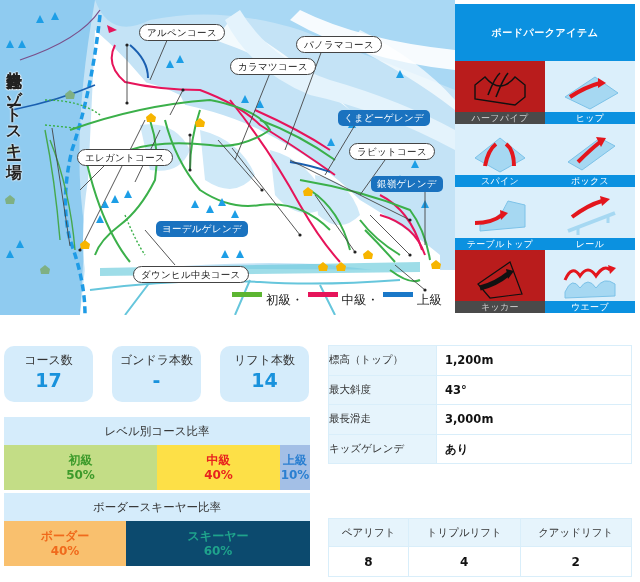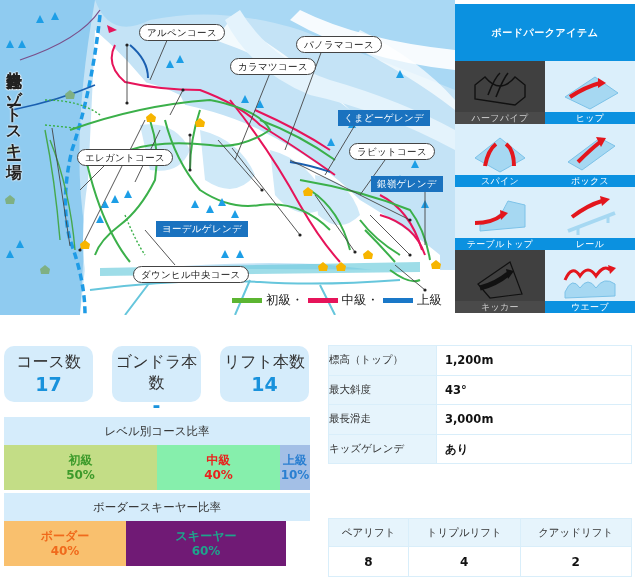--- a/index.html
+++ b/index.html
@@ -8,53 +8,53 @@
 
     
     .map { position: absolute; left: 0; top: 0; width: 455px; height: 315px; background: #c9e6f7; overflow: hidden; }
     .map svg.terrain { position: absolute; left: 0; top: 0; }
 
     .course-label {
       position: absolute; background: #fff; border: 1.5px solid #444; border-radius: 11px;
       font-size: 9.5px; color: #222; padding: 1px 7px; white-space: nowrap; line-height: 13px; letter-spacing: 0.3px;
     }
     .area-label {
-      position: absolute; background: #1a72bf; color: #fff; border-radius: 0;
+      position: absolute; background: #1a72bf; color: #fff; border-radius: 5px;
       font-size: 9.5px; padding: 1px 6px; white-space: nowrap; line-height: 14px; letter-spacing: 0.3px;
     }
     .resort-name {
       position: absolute; left: 2px; top: 60px; width: 22px; font-size: 16px; font-weight: bold;
       color: #222; line-height: 19px; text-align: center; writing-mode: vertical-rl;
       text-shadow: 0 0 2px #fff, 0 0 2px #fff;
     }
     .legend { position: absolute; left: 232px; top: 292px; display: flex; align-items: center; gap: 4px; font-size: 12.5px; color: #222; }
     .legend .swatch { display: inline-block; width: 30px; height: 5px; }
-    .legend .item { display: flex; align-items: center; gap: 4px; }
+    .legend .item { display: flex; gap: 4px; }
 
     
     .park { position: absolute; left: 455px; top: 0; width: 185px; height: 315px; background: #ffffff; }
     .park-title {
       position: absolute; left: 0; top: 4px; width: 180px; height: 57px; background: #0b91e0;
       color: #fff; font-weight: bold; font-size: 10px; display: flex; align-items: center; justify-content: center; letter-spacing: 0.5px;
     }
     .park-grid { position: absolute; left: 0; top: 61px; width: 180px; display: grid; grid-template-columns: 90px 90px; grid-auto-rows: 63px; }
     .park-cell { position: relative; background: #dbeffb; }
-    .park-cell.dark { background: #404040; padding-left: 31px; }
+    .park-cell.dark { background: #b91c1c; padding-left: 31px; }
     .park-cell svg { position: absolute; left: 15px; top: 4px; }
     .park-cell .cap {
       position: absolute; left: 0; bottom: 0; width: 100%; height: 12px; background: #0b91e0; color: #fff;
       font-size: 9px; line-height: 12px; text-align: center; letter-spacing: 0.3px;
     }
     .park-cell.dark .cap { background: #4a4a4a; color: #cfcfcf; }
 
     
     .stat-card {
       position: absolute; top: 346px; width: 89px; height: 56px; background: #d5ecfb; border-radius: 10px; text-align: center;
     }
-    .stat-card .lbl { font-size: 16px; color: #333; margin-top: 6px; }
+    .stat-card .lbl { font-size: 12px; color: #333; margin-top: 6px; }
     .stat-card .val { font-size: 19px; font-weight: bold; color: #1992dc; line-height: 22px; }
 
     .ratio { position: absolute; left: 4px; width: 306px; }
     .ratio .hdr { height: 28px; background: #d5ecfb; font-size: 11.5px; color: #333; display: flex; align-items: center; justify-content: center; }
     .ratio .row { display: flex; height: 45px; }
     .ratio .seg { display: flex; flex-direction: column; align-items: center; justify-content: center; font-weight: bold; font-size: 12px; line-height: 15px; }
 
     .spec { position: absolute; left: 328px; top: 345px; width: 304px; border-collapse: collapse; }
     .spec td { border: 1px solid #d9eefa; height: 29.6px; font-size: 10.5px; }
     .spec td.k { background: #e6f4fc; width: 108px; color: #333; }
@@ -323,39 +323,39 @@
   <div class="val">14</div>
 </div>
 
 <div class="ratio" style="top:417px;">
   <div class="hdr">レベル別コース比率</div>
   <div class="row">
     <div class="seg" style="width:153px;background:#c3dd86;color:#3c9a2a;">
       <span>初級</span>
       <span>50%</span>
     </div>
-    <div class="seg" style="width:123px;background:#86efac;color:#e8231e;">
+    <div class="seg" style="width:123px;background:#fde047;color:#e8231e;">
       <span>中級</span>
       <span>40%</span>
     </div>
     <div class="seg" style="width:30px;background:#a3bfe6;color:#2a7fd1;">
       <span>上級</span>
       <span>10%</span>
     </div>
   </div>
 </div>
 
 <div class="ratio" style="top:493px;">
   <div class="hdr">ボーダースキーヤー比率</div>
   <div class="row" style="height:45px;">
     <div class="seg" style="width:122px;background:#f9c06e;color:#f06a1c;">
       <span>ボーダー</span>
       <span>40%</span>
     </div>
-    <div class="seg" style="width:160px;background:#701a75;color:#1fa38c;">
+    <div class="seg" style="width:184px;background:#0c4a6e;color:#1fa38c;">
       <span>スキーヤー</span>
       <span>60%</span>
     </div>
   </div>
 </div>
 
 <table class="spec">
   <tbody>
       <tr>
     <td class="k">標高（トップ）</td>

